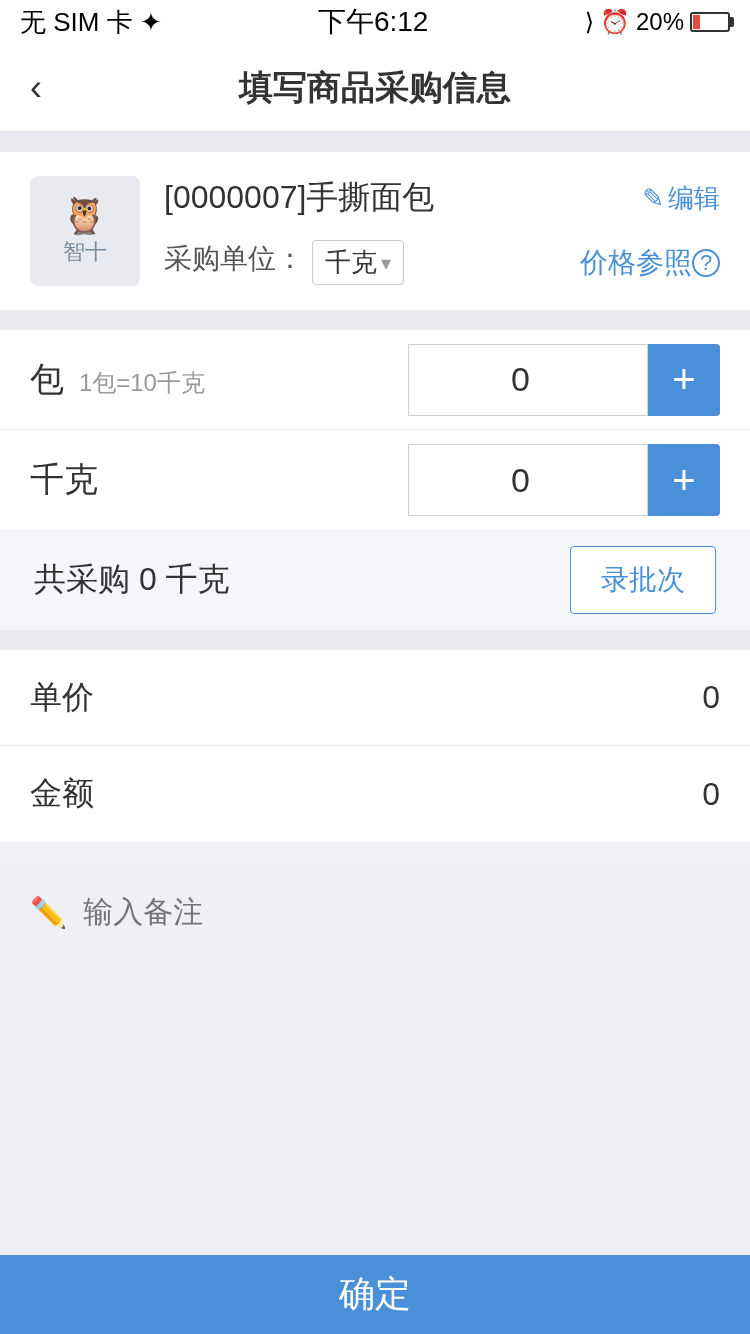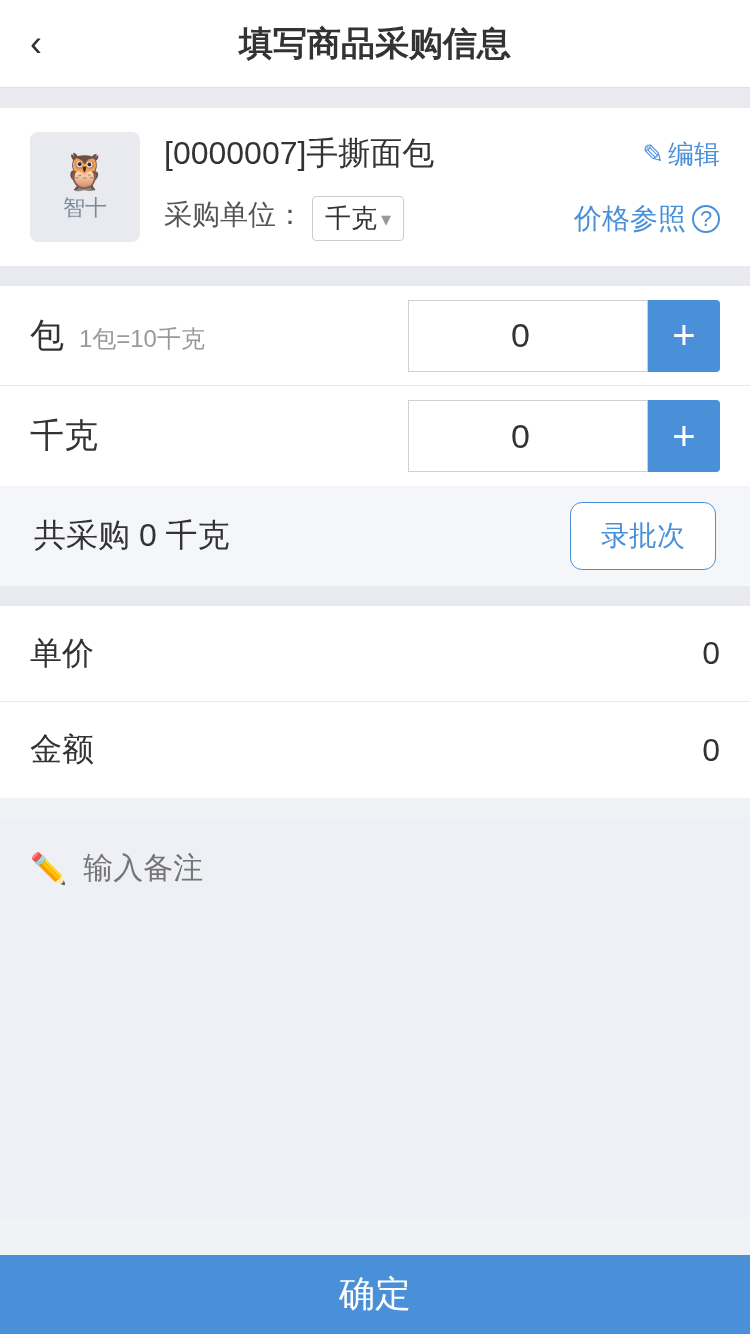--- a/index.html
+++ b/index.html
@@ -139,21 +139,20 @@
       background: #fff;
       font-size: 26px;
       color: #333;
       margin-left: 8px;
     }
     .price-ref {
       font-size: 28px;
       color: #4a90d9;
       display: flex;
       align-items: center;
-      gap: 6px;
       cursor: pointer;
     }
     .price-ref-help {
       width: 28px;
       height: 28px;
       border: 2px solid #4a90d9;
       border-radius: 50%;
       display: flex;
       align-items: center;
       justify-content: center;
@@ -230,21 +229,21 @@
     .total-text {
       font-size: 32px;
       color: #333;
     }
     .record-btn {
       border: 1px solid #4a90d9;
       color: #4a90d9;
       background: #fff;
       padding: 14px 30px;
       font-size: 28px;
-      border-radius: 12px;
+      border-radius: 4px;
       cursor: pointer;
     }
 
     
     .price-section {
       background: #fff;
     }
     .price-row {
       display: flex;
       align-items: center;
@@ -314,20 +313,34 @@
 
     .main-content {
       padding-bottom: 100px;
     }
   </style>
 </head>
 <body>
 
 <div class="main-content">
 
+  <div class="status-bar">
+    <div class="status-left">
+      <span>无 SIM 卡 ✦</span>
+    </div>
+    <div class="status-center">下午6:12</div>
+    <div class="status-right">
+      <span>⟩</span>
+      <span>⏰</span>
+      <span>20%</span>
+      <div class="battery-icon">
+        <div class="battery-fill"></div>
+      </div>
+    </div>
+  </div>
 
   <div class="nav-bar">
     <div class="nav-back">‹</div>
     <div class="nav-title">填写商品采购信息</div>
   </div>
 
   <div class="section-divider"></div>
 
   <div class="product-card">
     <div class="product-thumb">

